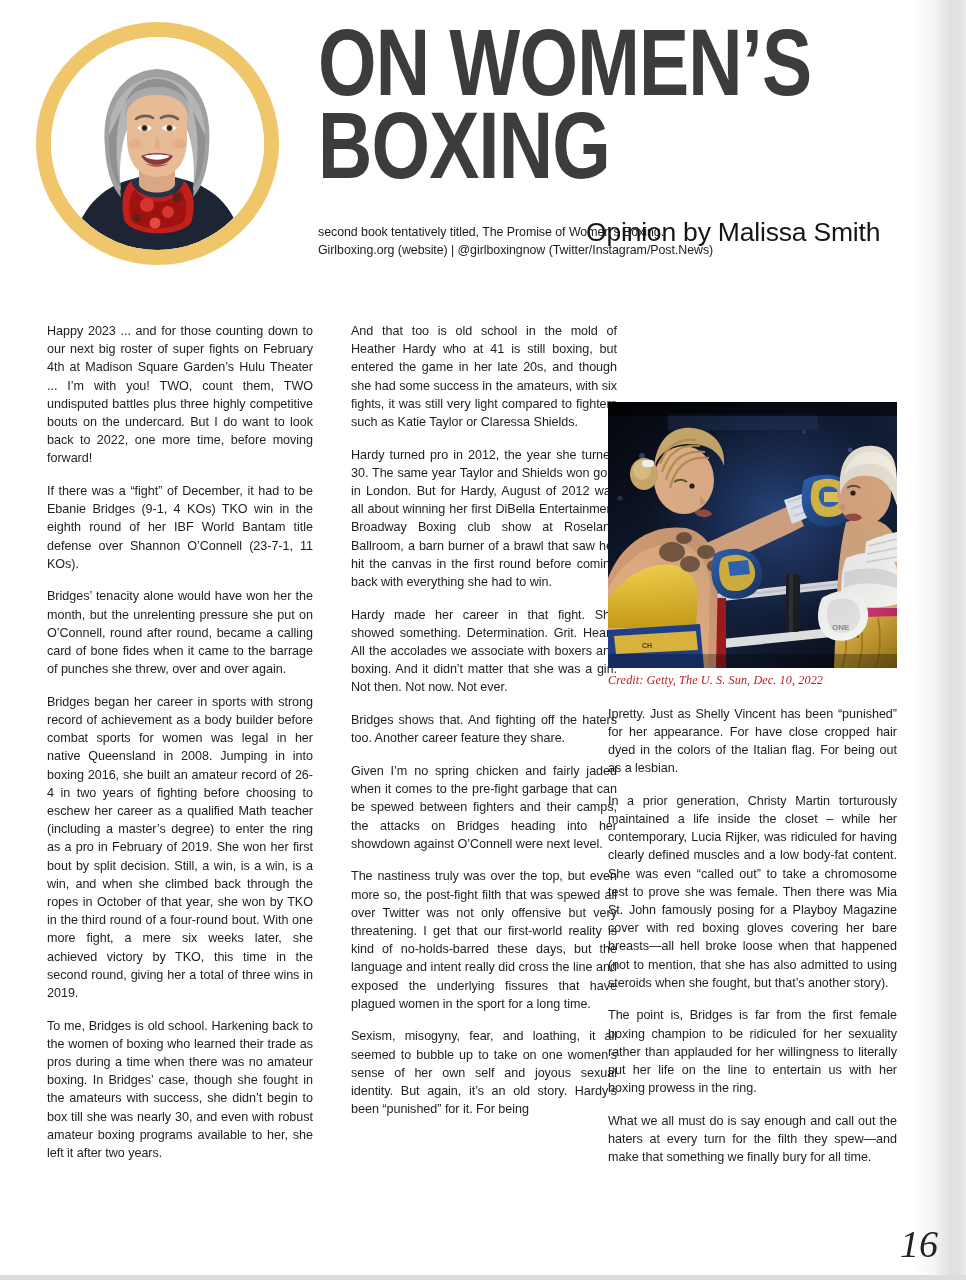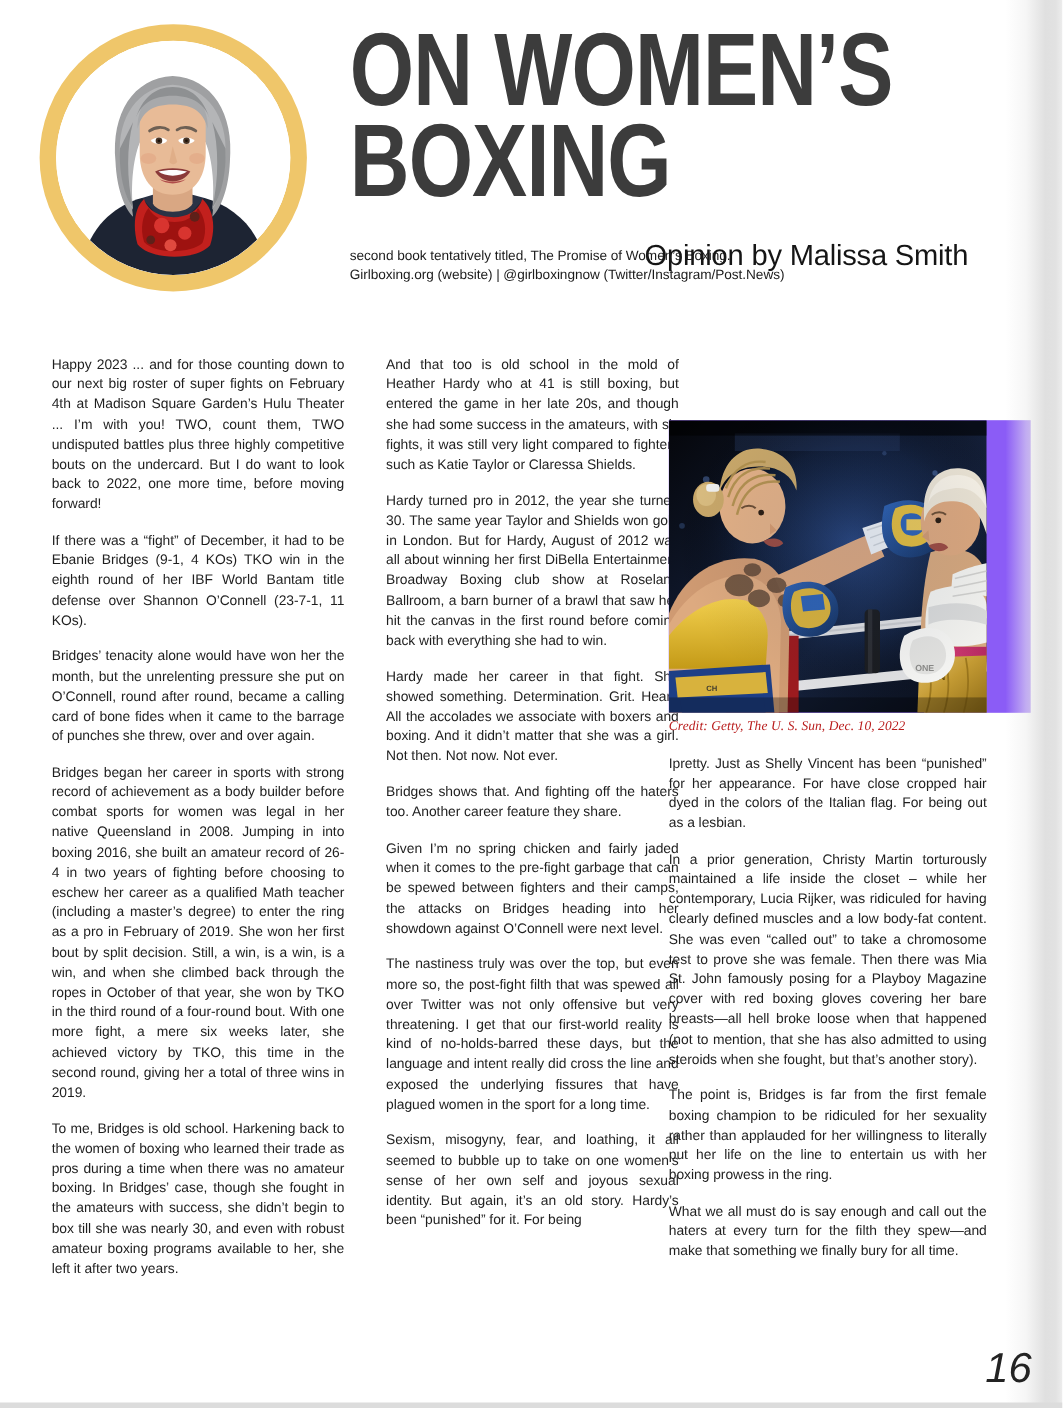--- a/index.html
+++ b/index.html
@@ -150,42 +150,41 @@
     text-align: justify;
     text-justify: inter-word;
   }
   .col p:last-child { margin-bottom: 0; }
 
   
   .fight-photo {
     position: relative;
     width: 289px;
     height: 266px;
-    margin: 60px 0 0 0;
-    background: #8b5cf6;
+    margin: 80px 0 0 0;
+    background: #0ea5e9;
     overflow: hidden;
-    padding-left: 40px;
   }
   .fp { position: absolute; }
 
   .photo-credit {
     font-family: "Liberation Serif", serif;
     font-style: italic;
     font-size: 12.2px;
     color: #b91c1c;
     margin: 4px 0 15px 0;
     letter-spacing: 0.1px;
     text-align: left;
   }
 
   .folio {
     position: absolute;
     right: 28px;
     bottom: 14px;
-    font-family: Liberation Sans, sans-serif;
+    font-family: Liberation Serif, serif;
     font-style: italic;
     font-size: 38px;
     color: #232323;
     z-index: 7;
   }
 </style>
 </head>
 <body>
 
 <div class="page">

